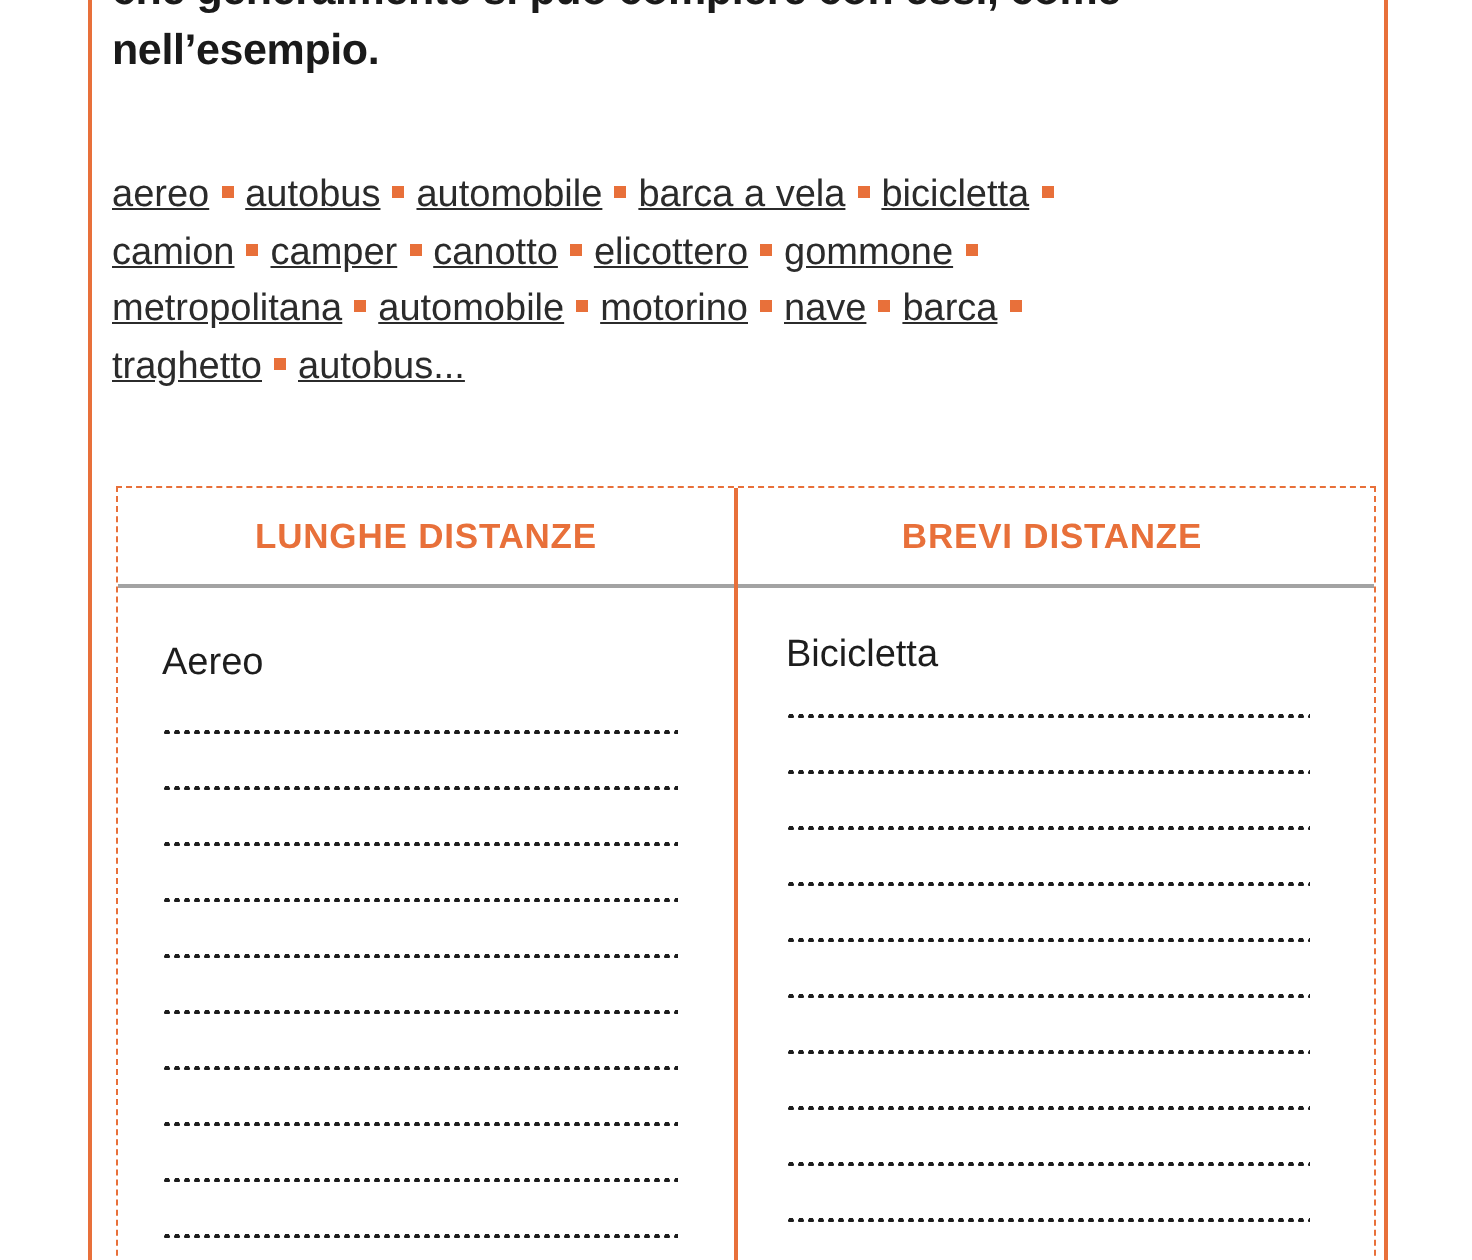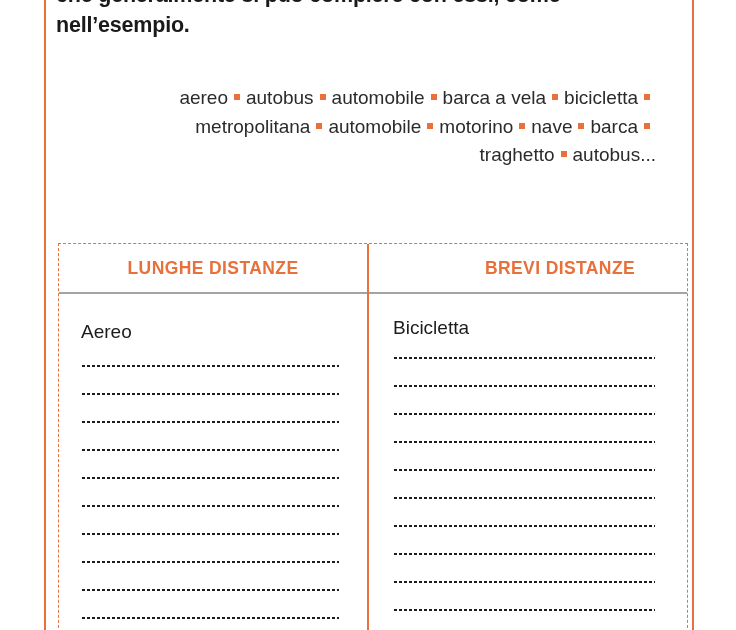--- a/index.html
+++ b/index.html
@@ -20,22 +20,23 @@
   .heading{
     position:absolute;left:56px;top:-20px;width:620px;
     font-size:21.5px;font-weight:bold;color:#1a1a1a;
     line-height:30px;letter-spacing:-0.2px;
   }
   .heading .l2{display:block;}
 
   
   .wordbank{
     position:absolute;left:56px;top:84px;width:600px;
-    text-align:right;font-size:19px;color:#2b2b2b;
+    text-align:left;font-size:19px;color:#2b2b2b;
     line-height:28.5px;
+    text-decoration:underline;
   }
   .wordbank .w{white-space:nowrap;}
   .sep{
     display:inline-block;width:6px;height:6px;background:#E8703A;
     vertical-align:middle;margin:0 6px 3px 6px;
   }
 
   
   .table{
     position:absolute;left:58px;top:243px;width:630px;height:400px;
@@ -46,21 +47,21 @@
     position:relative;height:48px;
     border-bottom:2px solid #a3a3a3;
     display:flex;
   }
   .th{
     flex:0 0 auto;display:flex;align-items:center;justify-content:center;
     font-size:17.5px;font-weight:bold;color:#E8703A;
     letter-spacing:0.4px;
   }
   .th.col1{width:308px;}
-  .th.col2{width:318px;margin-left:34px;}
+  .th.col2{width:318px;}
   .vdiv{
     position:absolute;left:308px;top:0;bottom:-352px;width:2px;
     background:#E8703A;
   }
   .tbody{display:flex;height:350px;}
   .cell{position:relative;box-sizing:border-box;}
   .cell.col1{width:308px;padding:28px 0 0 22px;}
   .cell.col2{width:318px;padding:24px 0 0 26px;}
   .answer{
     font-size:19px;color:#1d1d1d;line-height:20px;margin:0 0 23px 0;
@@ -86,20 +87,23 @@
   <div class="page-rule right"></div>
 
   <div class="heading">
     <span>che generalmente si può compiere con essi, come</span>
     <span class="l2">nell’esempio.</span>
   </div>
 
   <div class="wordbank">
     <div class="w">
       <span>aereo</span><span class="sep"></span><span>autobus</span><span class="sep"></span><span>automobile</span><span class="sep"></span><span>barca a vela</span><span class="sep"></span><span>bicicletta</span><span class="sep"></span>
+    </div>
+    <div class="w">
+      <span>camion</span><span class="sep"></span><span>camper</span><span class="sep"></span><span>canotto</span><span class="sep"></span><span>elicottero</span><span class="sep"></span><span>gommone</span><span class="sep"></span>
     </div>
     <div class="w">
       <span>metropolitana</span><span class="sep"></span><span>automobile</span><span class="sep"></span><span>motorino</span><span class="sep"></span><span>nave</span><span class="sep"></span><span>barca</span><span class="sep"></span>
     </div>
     <div class="w">
       <span>traghetto</span><span class="sep"></span><span>autobus...</span>
     </div>
   </div>
 
   <div class="table">

